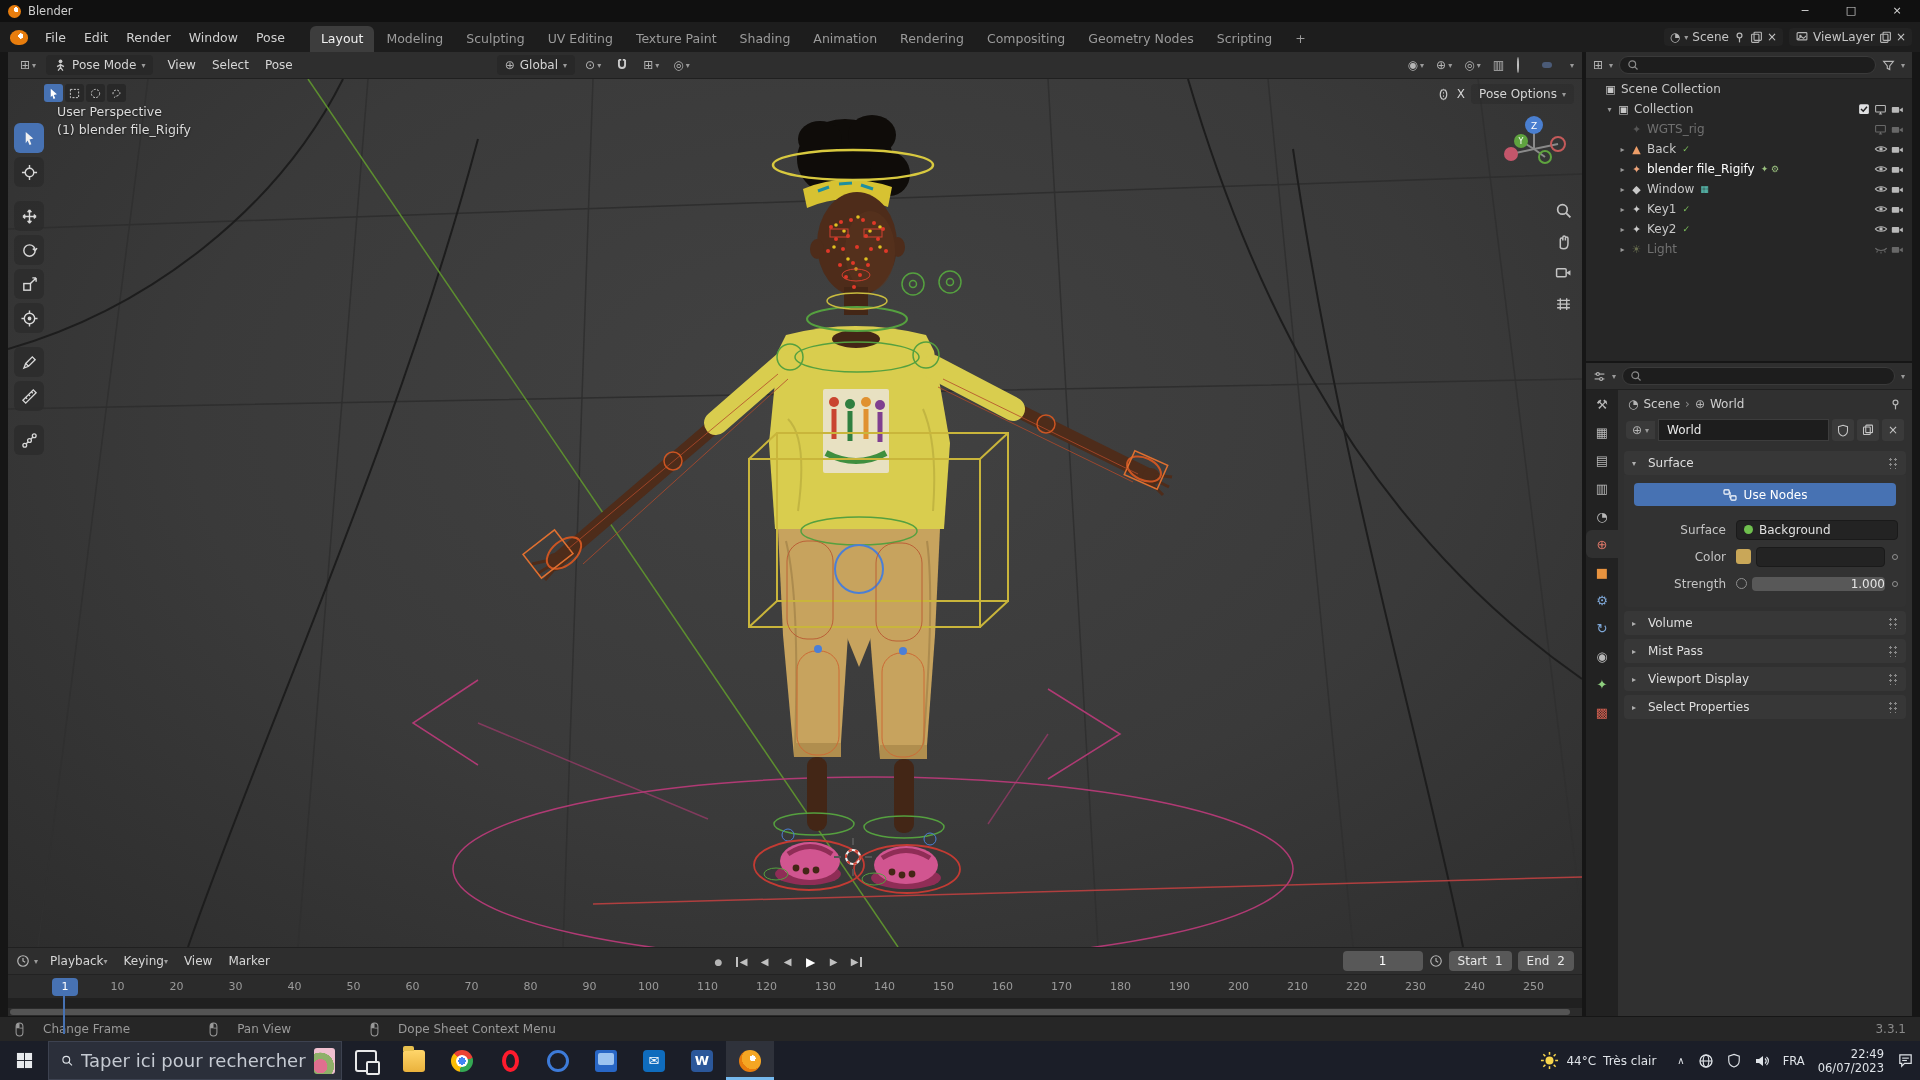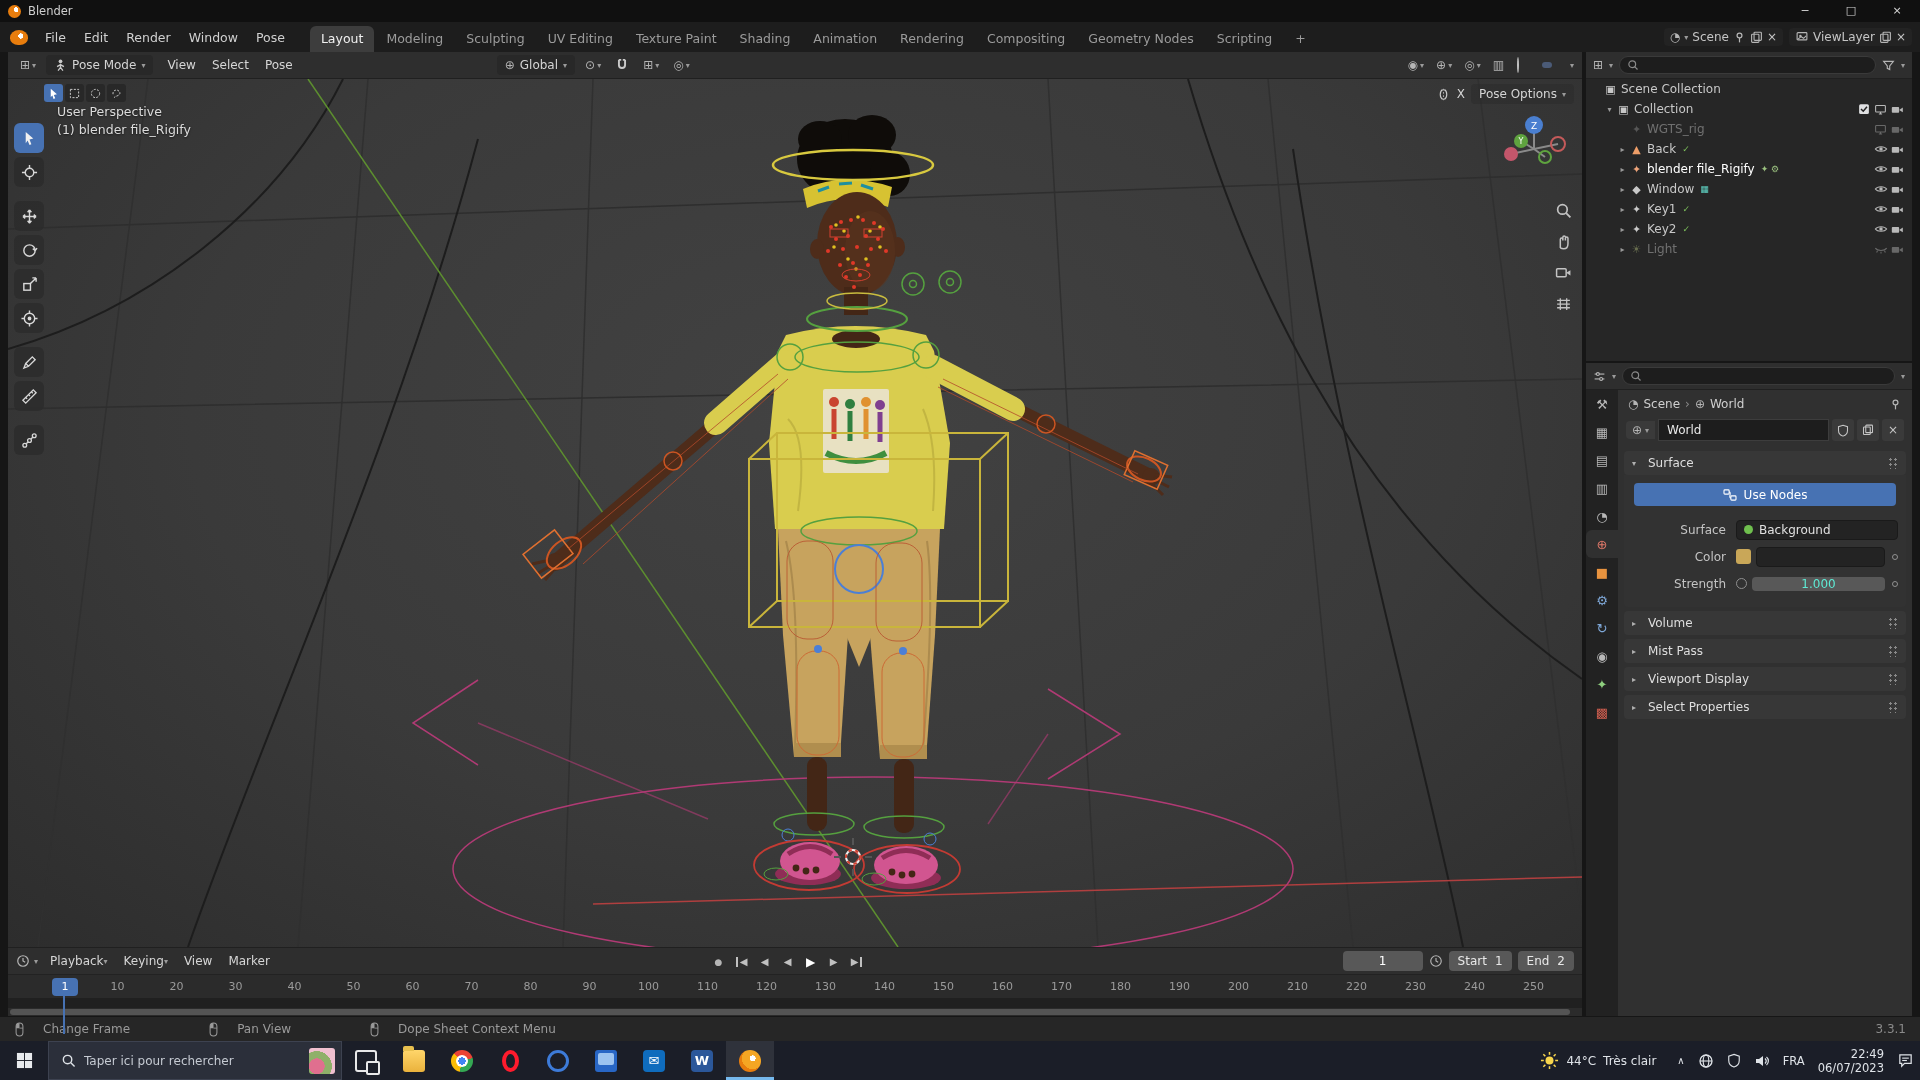--- a/index.html
+++ b/index.html
@@ -88,21 +88,21 @@
   .ppanel .parrow{font-size:8px;color:#b0b0b0;width:10px}
   .drag-dots{margin-left:auto;width:10px;height:12px;background:radial-gradient(circle,#8a8a8a 1px,transparent 1.4px);background-size:5px 5px}
   .pbody{background:#323232;border-radius:0 0 4px 4px;margin:0 6px;padding:6px 0 10px}
   .use-nodes{display:flex;align-items:center;justify-content:center;gap:7px;background:var(--accent,#4772b3);border-radius:4px;height:23px;margin:2px 10px 10px;color:#fff}
   .prow{display:flex;align-items:center;height:27px;padding-right:8px}
   .plabel{width:112px;text-align:right;padding-right:10px;color:#c4c4c4}
   .pfield{flex:1;display:flex;align-items:center;gap:6px;background:#232323;border:1px solid #1a1a1a;border-radius:4px;height:20px;padding:0 7px;color:#e0e0e0}
   .sock-dot{width:9px;height:9px;border-radius:50%;background:#6fbf4e}
   .gray-dot{width:11px;height:11px;border-radius:50%;border:1.5px solid #8f8f8f;margin-right:5px}
   .swatch{width:15px;height:15px;border-radius:3px;background:var(--world_swatch,#c9a758);margin-right:5px}
-  .slider-field{flex:1;background:#585858;border-radius:4px;height:14px;display:flex;align-items:center;justify-content:center;color:#5eead4}
+  .slider-field{flex:1;background:#585858;border-radius:4px;height:14px;display:flex;align-items:center;justify-content:flex-end;color:#e5e5e5}
   .adot{width:6px;height:6px;border:1px solid #909090;border-radius:50%;margin-left:7px}
   
   #tl-header{position:absolute;left:8px;top:947px;width:1574px;height:27px;background:#2e2e2e;display:flex;align-items:center;gap:4px;padding:0 8px;border-top:1px solid #202020}
   .tl-menu{display:flex;align-items:center;padding:3px 8px;color:#d6d6d6}
   #transport{position:absolute;left:700px;top:0;height:27px;display:flex;align-items:center;gap:2px}
   .tr-btn{min-width:21px;height:20px;border-radius:3px;display:flex;align-items:center;justify-content:center;color:#c0c0c0;font-size:10px}
   .tr-btn.record{font-size:9px;color:#b5b5b5}
   .tr-btn.play{color:#fff;font-size:12px}
   .tr-btn.bar-l::before{content:"";width:2px;height:10px;background:currentColor;margin-right:2px}
   .tr-btn.bar-r::after{content:"";width:2px;height:10px;background:currentColor;margin-left:2px}
@@ -117,21 +117,21 @@
   #tl-scroll{position:absolute;left:8px;top:1008px;width:1574px;height:8px;background:#2b2b2b}
   #tl-thumb{position:absolute;left:2px;top:1px;width:1560px;height:6px;border-radius:3px;background:#545454}
   
   #statusbar{position:absolute;left:0;top:1016px;width:1920px;height:25px;background:#262626;border-top:1px solid #161616;display:flex;align-items:center;padding:0 14px;color:#9a9a9a}
   .hint{display:flex;align-items:center;gap:18px;margin-right:78px;white-space:nowrap}
   #sb-version{margin-left:auto;color:#8a8a8a}
   
   #taskbar{position:absolute;left:0;top:1041px;width:1920px;height:39px;background:#1b1e28;display:flex;align-items:stretch}
   .tb-start{width:48px;display:flex;align-items:center;justify-content:center}
   .tb-search{width:294px;margin:0;background:#2b2f3a;border:1px solid #3d4250;display:flex;align-items:center;gap:8px;padding:0 6px 0 12px;color:#c5cad2}
-  .tb-search input{flex:1;background:transparent;border:none;outline:none;color:#cfd3da;font:inherit;font-size:12px}
+  .tb-search input{flex:1;background:transparent;border:none;outline:none;color:#cfd3da;font:inherit;font-size:18px}
   .tb-search input::placeholder{color:#c5cad2}
   .tb-highlight{width:26px;height:26px;border-radius:3px;background:radial-gradient(circle at 30% 70%,#e06f8f 0 30%,#8fb069 31% 58%,#f0c0d0 59% 100%)}
   .tb-apps{display:flex}
   .tb-app{position:relative;width:48px;display:flex;align-items:center;justify-content:center}
   .tb-app .ico{width:22px;height:22px;border-radius:4px;position:relative}
   .tb-app .tb-glyph{position:absolute;font-size:13px;color:#fff;font-weight:bold}
   .tb-app.active{background:rgba(255,255,255,.09);box-shadow:inset 0 -3px 0 var(--active_underline,#76b9ed)}
   .tb-app.taskview .ico{border:2px solid #e8e8e8;background:transparent;border-radius:3px}
   .tb-app.taskview .ico::before{content:"";position:absolute;right:-5px;bottom:-5px;width:10px;height:10px;border:2px solid #e8e8e8;border-radius:2px;background:#1b1e28}
   .tb-app.folder .ico{background:linear-gradient(#ffd66b,#eab23c);border-radius:3px}

